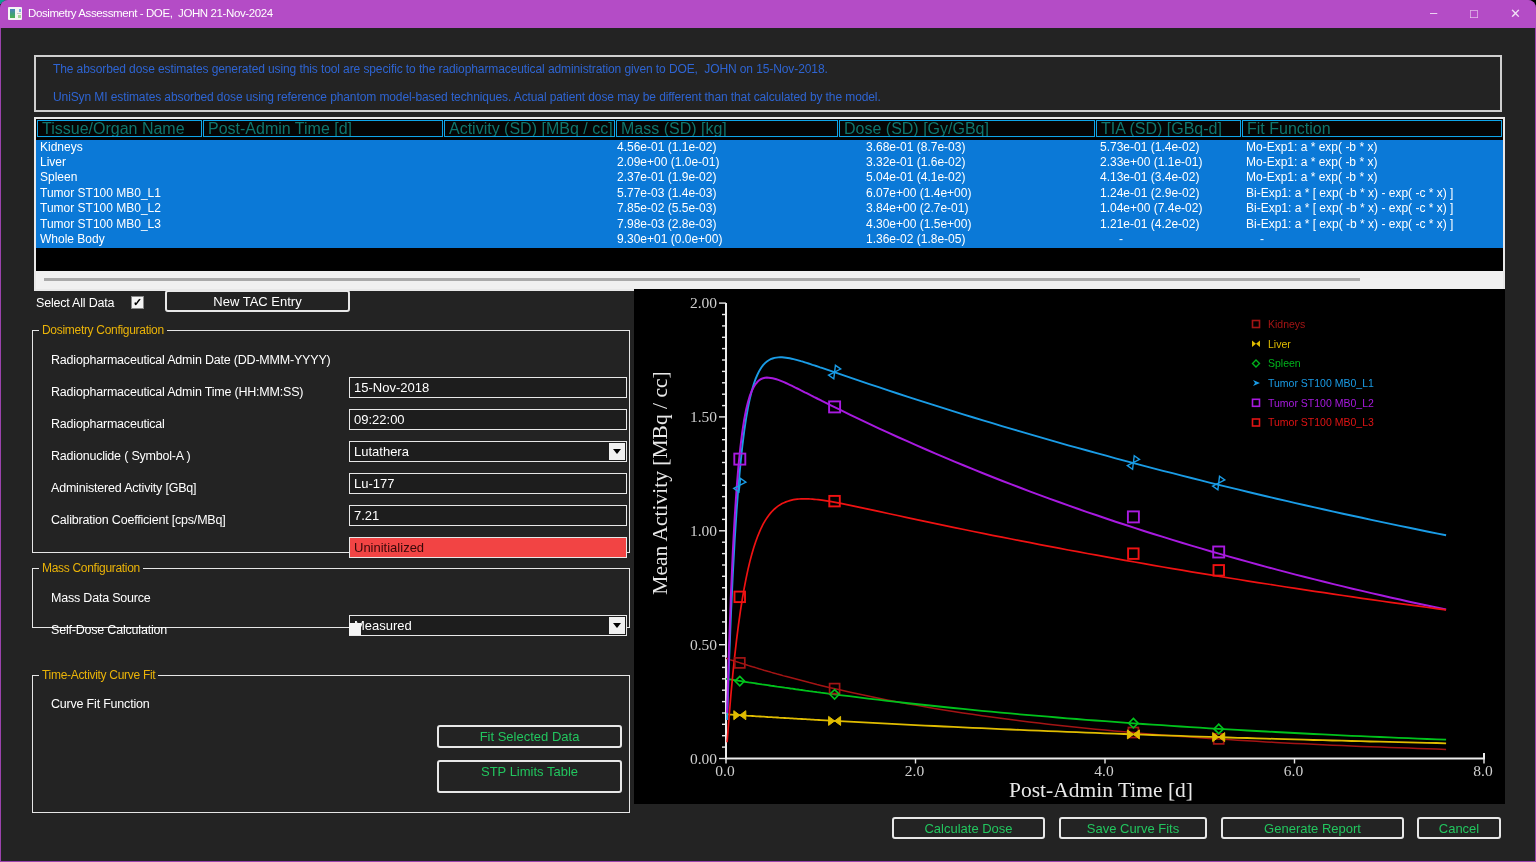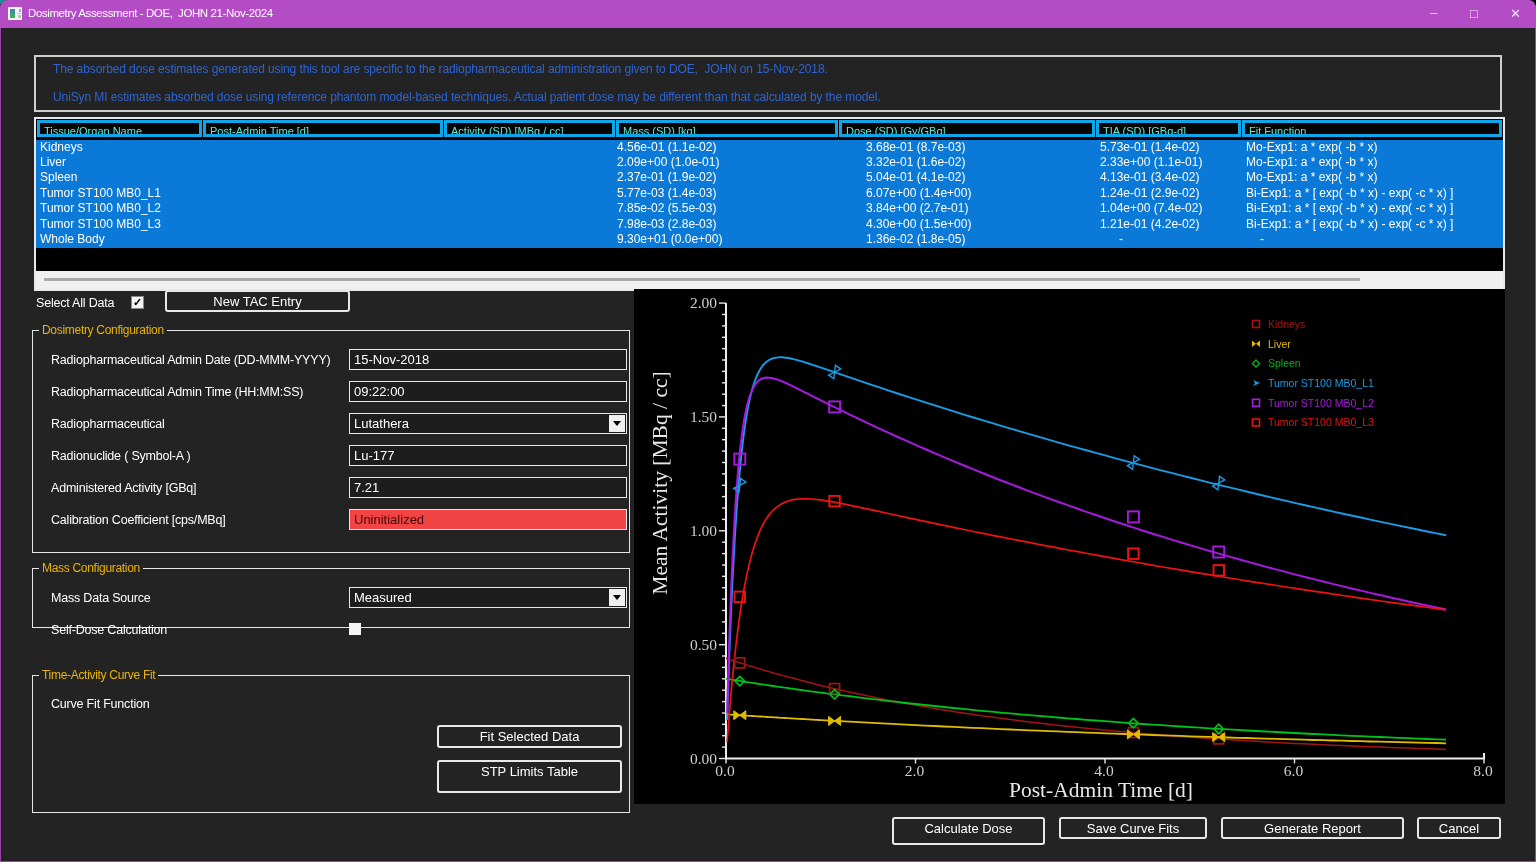--- a/index.html
+++ b/index.html
@@ -20,46 +20,46 @@
 #appicon .g3 { position:absolute; right:1.5px; bottom:2px; width:2.5px; height:3px; background:#a5d49a; }
 #appicon .g4 { position:absolute; right:1px; top:6px; width:4.5px; height:1px; background:#c9c9c9; }
 .wbtn { position:absolute; top:0; color:#f2e4f6; font-size:13px; z-index:3; }
 #infobox { position:absolute; left:34px; top:55px; width:1468px; height:57px;
   border:2px solid #cfcfcf; }
 #infobox div { position:absolute; left:17px; color:#2e64d2; font-size:12px; letter-spacing:-0.1px; white-space:pre; }
 
 #grid { position:absolute; left:34px; top:117px; width:1471px; height:174px;
   border:2px solid #e8e8e8; background:#000; }
 #ghead { position:absolute; left:0; top:0; width:100%; height:19px; background:#050505; }
-.hcell { position:absolute; top:1px; height:17px; border:3px solid #0ea5e9; color:#5eead4;
-  font-size:11px; line-height:16px; padding-left:4px; background:#050505; white-space:nowrap; overflow:hidden; }
+.hcell { position:absolute; top:1px; height:17px; border:1px solid #0ea5e9; color:#0f766e;
+  font-size:16px; line-height:16px; padding-left:4px; background:#050505; white-space:nowrap; overflow:hidden; }
 #gsel { position:absolute; left:0; top:20.5px; width:1467px; height:108px; background:#0b79d7; }
 .trow { position:absolute; left:0; width:1467px; height:15.4px; color:#fff; font-size:12px; }
 .trow span { position:absolute; white-space:nowrap; }
 .c0 { left:4px; } .c3 { left:581px; } .c4 { left:807px;margin-left:23px; } .c5 { left:1064px; } .c6 { left:1210px; }
 #hscroll { position:absolute; left:0; bottom:0; width:1467px; height:18px; background:#f0f0f0; }
 #hthumb { position:absolute; left:8px; top:7px; width:1316px; height:2.5px; background:#a9a9a9; }
 
 #selrow { position:absolute; left:36px; top:296px; color:#fff; font-size:12.5px; letter-spacing:-0.2px; }
 #selchk { position:absolute; left:131px; top:296px; width:13px; height:13px; background:#f4f4f4;
   border:1px solid #888; color:#000; font-size:11px; line-height:11px; text-align:center; font-weight:bold; }
 #newtac { position:absolute; left:165px; top:290px; width:185px; height:22px; border:2px solid #e8e8e8;
   border-radius:3px; color:#fff; font-size:13px; text-align:center; line-height:19px; }
 
 .group { position:absolute; left:32px; width:598px; border:1.5px solid #e6e6e6; }
 .group .glabel { position:absolute; left:6px; top:-8px; background:#232323; padding:0 3px;
   color:#eab308; font-size:12px; letter-spacing:-0.3px; }
 .flabel { position:absolute; left:51px; color:#fff; font-size:12.5px; letter-spacing:-0.2px; white-space:nowrap; }
 .inbox { position:absolute; left:349px; width:278px; height:21px; border:1.5px solid #e8e8e8;
-  background:#1d1d1d; color:#fff; font-size:13px; line-height:19px; padding-left:4px; white-space:nowrap; }
+  background:#1d1d1d; color:#fff; font-size:13px; line-height:19px; padding-left:4px; white-space:nowrap;margin-top:28px; }
 .redbox { background:#f24444; color:#380909; }
 .combo .dd { position:absolute; right:1px; top:1px; width:16px; height:16.5px; background:#f0f0f0; }
 .combo .dd::after { content:""; position:absolute; left:4px; top:6px; width:0; height:0;
   border-left:4px solid transparent; border-right:4px solid transparent; border-top:5px solid #000; }
-.btn { position:absolute; border:2px solid #e8e8e8; border-radius:3px; color:#ffffff; font-size:13px;
+.btn { position:absolute; border:2px solid #e8e8e8; border-radius:3px; color:#22c55e; font-size:13px;
   text-align:center; background:#232323; }
 </style></head>
 <body>
 <div id="corner-teal"></div>
 <div id="corner-dark"></div>
 <div id="win">
   <div id="titlebar">
     <div id="appicon">
         <span class="g1"></span>
         <span class="g2"></span>
@@ -284,17 +284,17 @@
 <text x="634" y="78.2" fill="#00b31c">Spleen</text>
 <path d="M619 91.1 L626 94.1 L619 97.1 L621 94.1 Z" fill="#1a9ce6"></path>
 <text x="634" y="97.9" fill="#1a9ce6">Tumor ST100 MB0_L1</text>
 <rect x="618.5" y="110.3" width="7" height="7" fill="none" stroke="#a81ae0" stroke-width="1.6"></rect>
 <text x="634" y="117.6" fill="#a81ae0">Tumor ST100 MB0_L2</text>
 <rect x="618.5" y="130.0" width="7" height="7" fill="none" stroke="#e01414" stroke-width="1.6"></rect>
 <text x="634" y="137.3" fill="#e01414">Tumor ST100 MB0_L3</text>
 </g>
 </svg>
 
-  <div class="btn" style="left:892px;top:817px;width:153px;height:28px;line-height:19px;">Calculate Dose</div>
+  <div class="btn" style="left:892px;top:817px;width:153px;height:22px;line-height:19px;">Calculate Dose</div>
   <div class="btn" style="left:1059px;top:817px;width:148px;height:22px;line-height:19px;">Save Curve Fits</div>
   <div class="btn" style="left:1221px;top:817px;width:183px;height:22px;line-height:19px;">Generate Report</div>
   <div class="btn" style="left:1417px;top:817px;width:84px;height:22px;line-height:19px;">Cancel</div>
 </div>
 
 </body></html>

